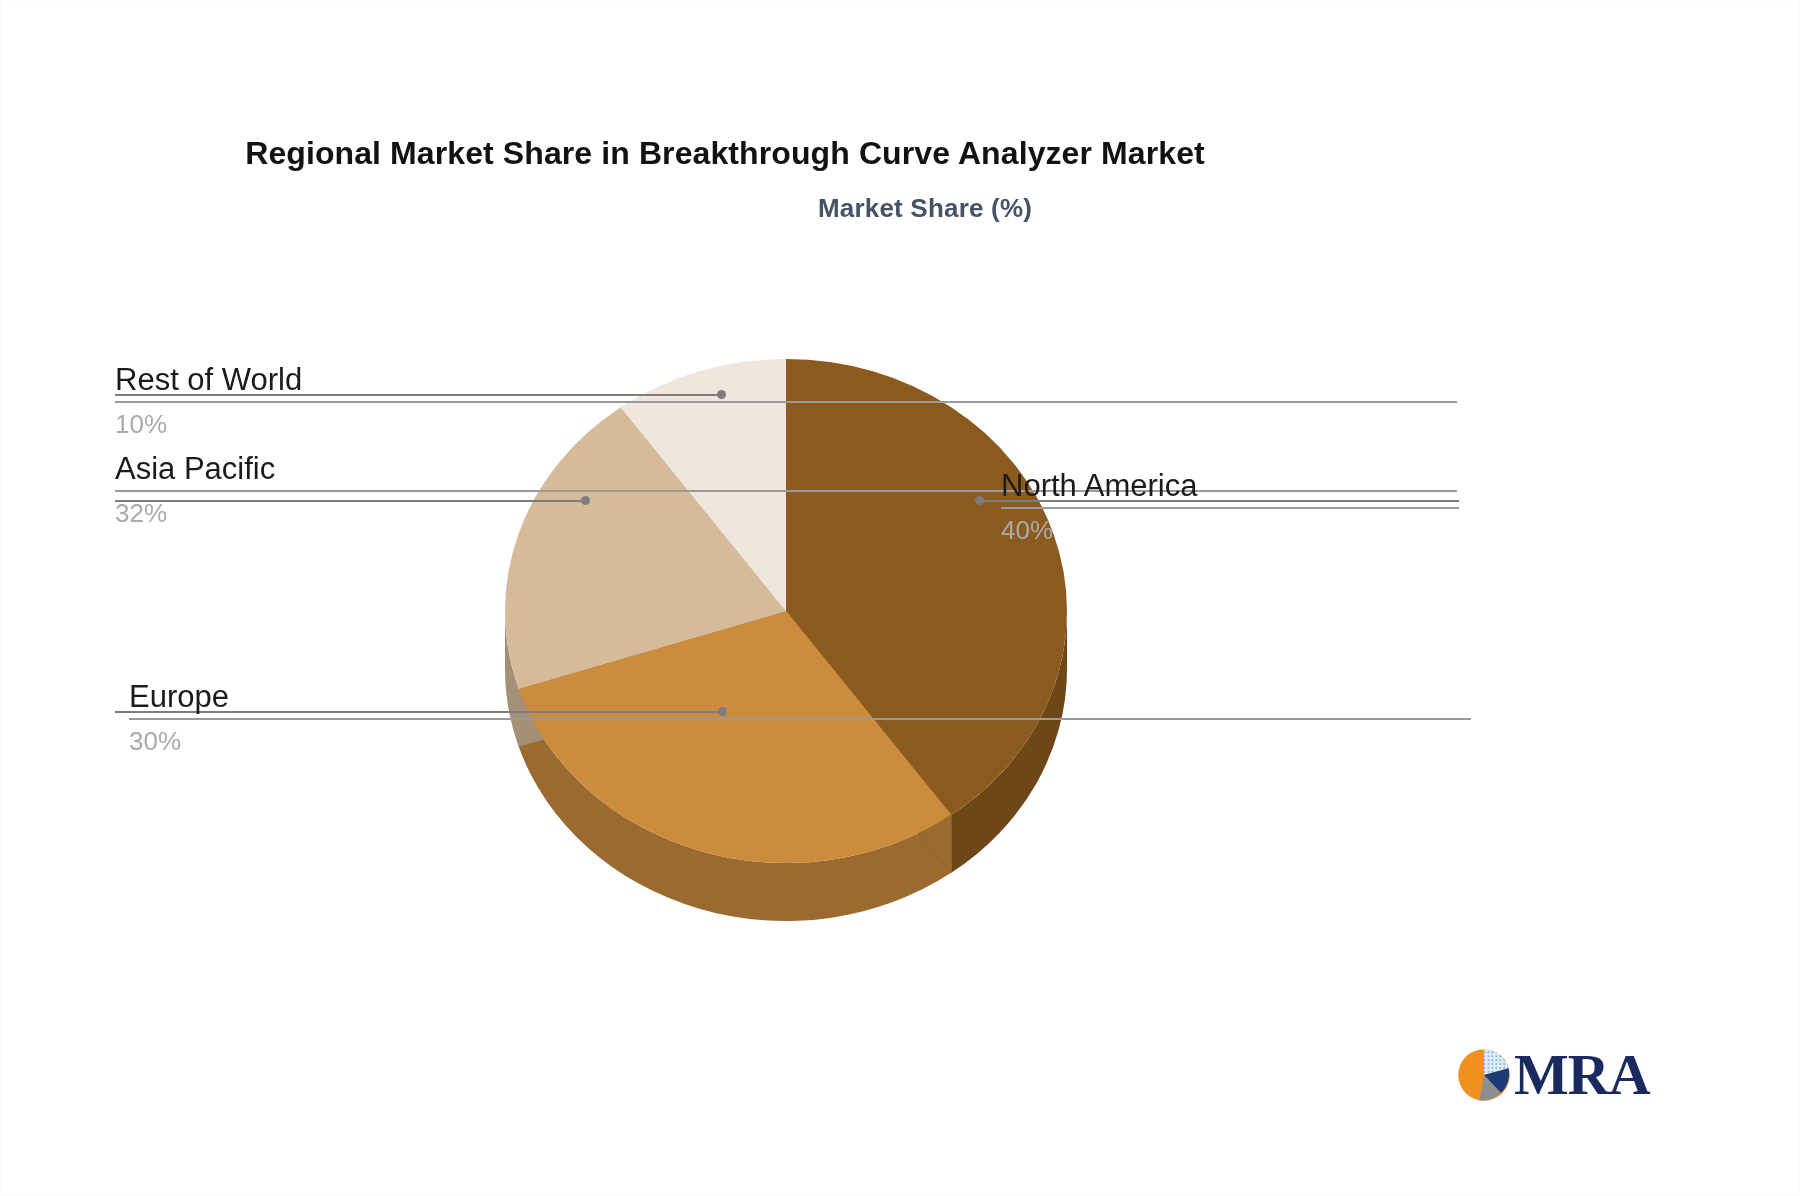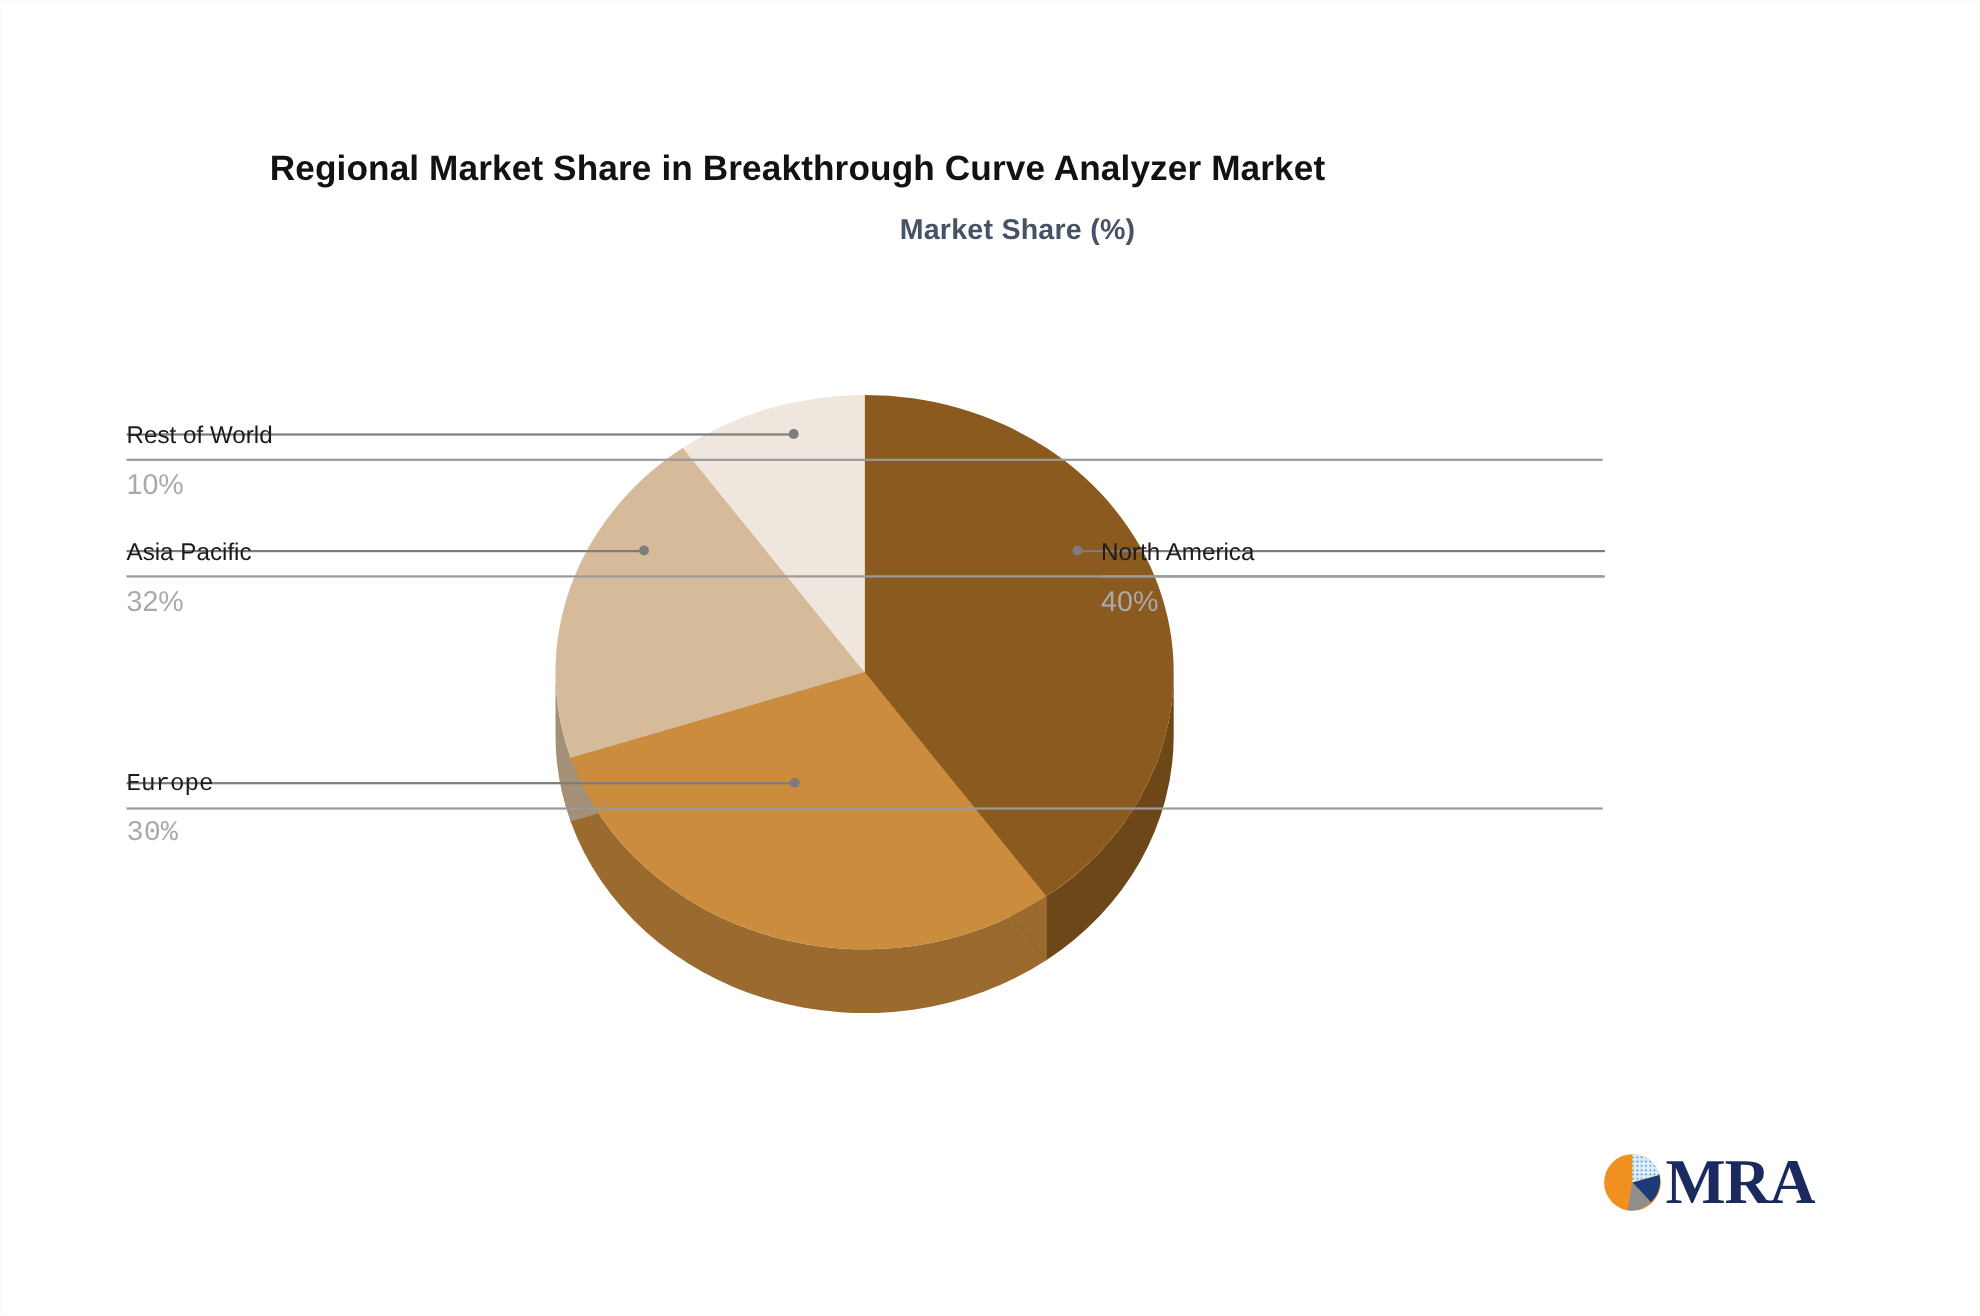--- a/index.html
+++ b/index.html
@@ -77,25 +77,24 @@
     height: 9px;
     border-radius: 50%;
     background: #7d7d7d;
   }
 
   
   .callout {
     position: absolute;
   }
   .callout .cat {
-    font-size: 22px;
+    font-size: 31px;
     color: #1b1b1b;
     line-height: 34px;
     white-space: nowrap;
-    margin-top: 16px;
   }
   .callout .rule {
     height: 2px;
     background: #9a9a9a;
     margin-top: 4px;
     margin-bottom: 4px;
   }
   .callout .val {
     font-size: 26px;
     color: #aaaaaa;
@@ -166,27 +165,27 @@
 
   <div class="leader" style="left:978px; top:499px; width:480px;"></div>
   <div class="leader-dot" style="left:974px; top:495px;"></div>
 
   <div class="callout left" style="left:114px; top:362px; width:1342px;">
     <div class="cat">Rest of World</div>
     <div class="rule" style="width: 1342px; height: 2px;"></div>
     <div class="val">10%</div>
   </div>
 
-  <div class="callout left" style="left:114px; top:468px; width:1342px;">
+  <div class="callout left" style="left:114px; top:451px; width:1342px;">
     <div class="cat">Asia Pacific</div>
     <div class="rule" style="width: 1342px; height: 2px;"></div>
     <div class="val">32%</div>
   </div>
 
-  <div class="callout left" style="left:114px; top:679px; width:1342px;font-family:Liberation Mono, monospace;">
+  <div class="callout left" style="left:128px; top:679px; width:1342px;">
     <div class="cat">Europe</div>
     <div class="rule" style="width: 1342px; height: 2px;"></div>
     <div class="val">30%</div>
   </div>
 
   <div class="callout right" style="left:1000px; top:468px; width:458px;">
     <div class="cat">North America</div>
     <div class="rule" style="width: 458px; height: 2px;"></div>
     <div class="val">40%</div>
   </div>

